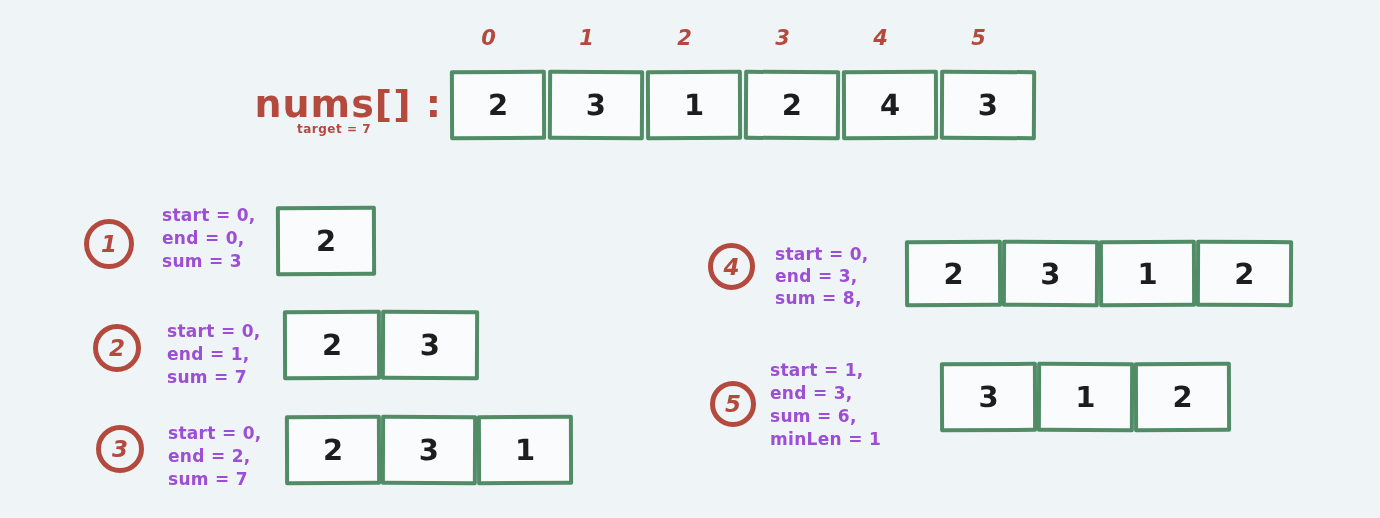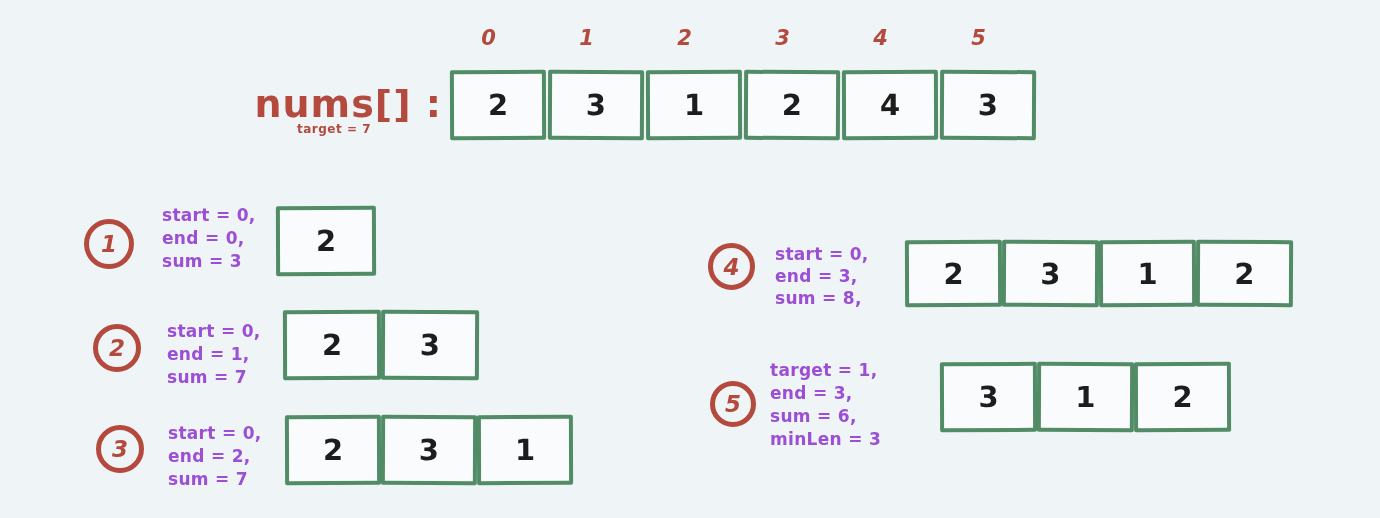--- a/index.html
+++ b/index.html
@@ -152,24 +152,24 @@
           <div class="cell" style="width: 97px; height: 67px;">
             <span>2</span>
           </div>
         </div>
       </div>
       <div class="step">
         <div class="badge" style="left: 710px; top: 381px; width: 46px; height: 46px;">
           <span>5</span>
         </div>
         <div class="textblock" style="left: 770px; top: 359px; line-height: 23px;">
-          <div>target = 1,</div>
+          <div>start = 1,</div>
           <div>end = 3,</div>
           <div>sum = 6,</div>
-          <div>minLen = 3</div>
+          <div>minLen = 1</div>
         </div>
         <div class="cells-row" style="left: 940px; top: 362px;">
           <div class="cell" style="width: 97px; height: 70px;">
             <span>3</span>
           </div>
           <div class="cell" style="width: 97px; height: 70px;">
             <span>1</span>
           </div>
           <div class="cell" style="width: 97px; height: 70px;">
             <span>2</span>

